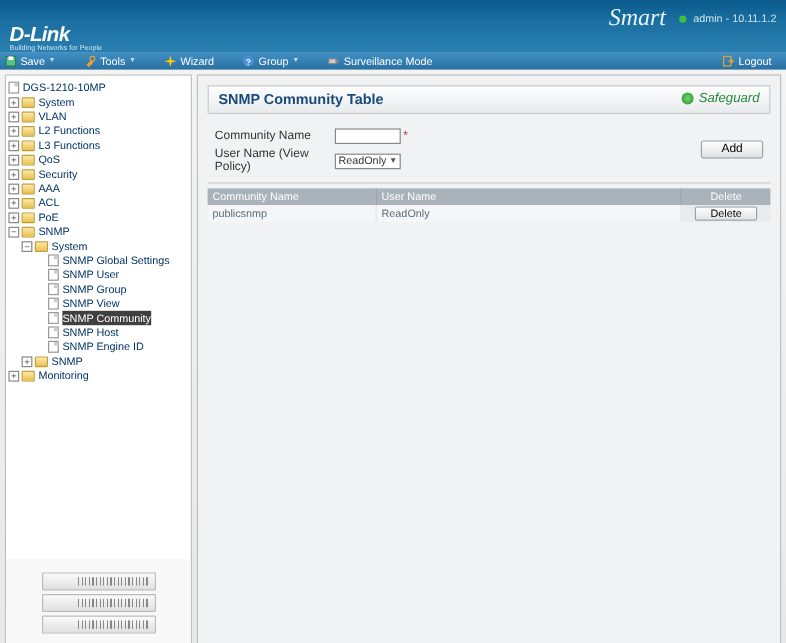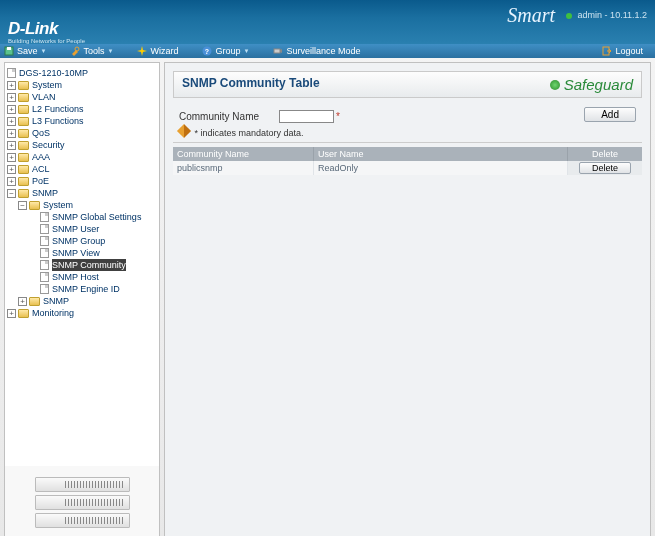--- a/index.html
+++ b/index.html
@@ -78,21 +78,21 @@
   }
   .page-title-bar {
     background: linear-gradient(to bottom, #fdfdfd, #e8ebed);
     border:1px solid #cacaca;
     padding:4px 8px;
     display:flex;
     align-items:flex-start;
     margin-bottom:8px;
   }
   .page-title-bar h2 { font-size:12px; color:#1a4a7a; font-weight:bold; flex:1;}
-  .safeguard { color:#2a8a3a; font-size:15px; font-style:italic; display:flex; align-items:center;}
+  .safeguard { color:#2a8a3a; font-size:11px; font-style:italic; display:flex; align-items:center;}
   .safeguard-ico { width:10px; height:10px; background:radial-gradient(circle,#6fd66f,#2a8a2a); border-radius:50%; margin-right:4px;}
   .form-area { padding: 4px 6px; font-size:10px; color:#333; border-bottom:1px solid #ccc; margin-bottom:4px; position:relative;}
   .form-row { display:flex; align-items:center; margin-bottom:3px;}
   .form-label { width:100px; }
   .form-input { width:55px; height:13px; border:1px solid #888; background:#fff;}
   .form-select { width:55px; height:13px; border:1px solid #888; background:#fff; font-size:9px; padding:0 2px; display:flex; align-items:center; justify-content:space-between;}
   .sel-arrow{font-size:7px;color:#555;}
   .mandatory { font-size:9px; color:#333; margin-top:2px;}
   .pencil-ico { width:10px; height:10px; display:inline-block; background:linear-gradient(135deg,#e8a030 50%,#c07010 50%); transform:rotate(-45deg); margin-right:3px;}
   .add-btn { position:absolute; right:6px; bottom:20px; background:linear-gradient(#fdfdfd,#e0e3e6); border:1px solid #9aa4ae; padding:1px 16px; font-size:10px; cursor:pointer; border-radius:2px;}
@@ -296,23 +296,26 @@
         <span>Safeguard</span>
       </div>
     </div>
 
     <div class="form-area">
       <div class="form-row">
         <span class="form-label">Community Name</span>
         <input class="form-input" value="" style="">
         <span style="color:#c0392b;margin-left:2px;">*</span>
       </div>
-      <div class="mandatory">
-        <span class="pencil-ico"></span>
-        <span>* indicates mandatory data.</span>
+      <div class="form-row">
+        <span class="form-label">User Name (View Policy)</span>
+        <div class="form-select">
+          <span>ReadOnly</span>
+          <span class="sel-arrow">▼</span>
+        </div>
       </div>
       <button class="add-btn">Add</button>
     </div>
 
     <table class="data-table">
       <thead>
         <tr>
           <th class="col-community">Community Name</th>
           <th class="col-user">User Name</th>
           <th>Delete</th>

